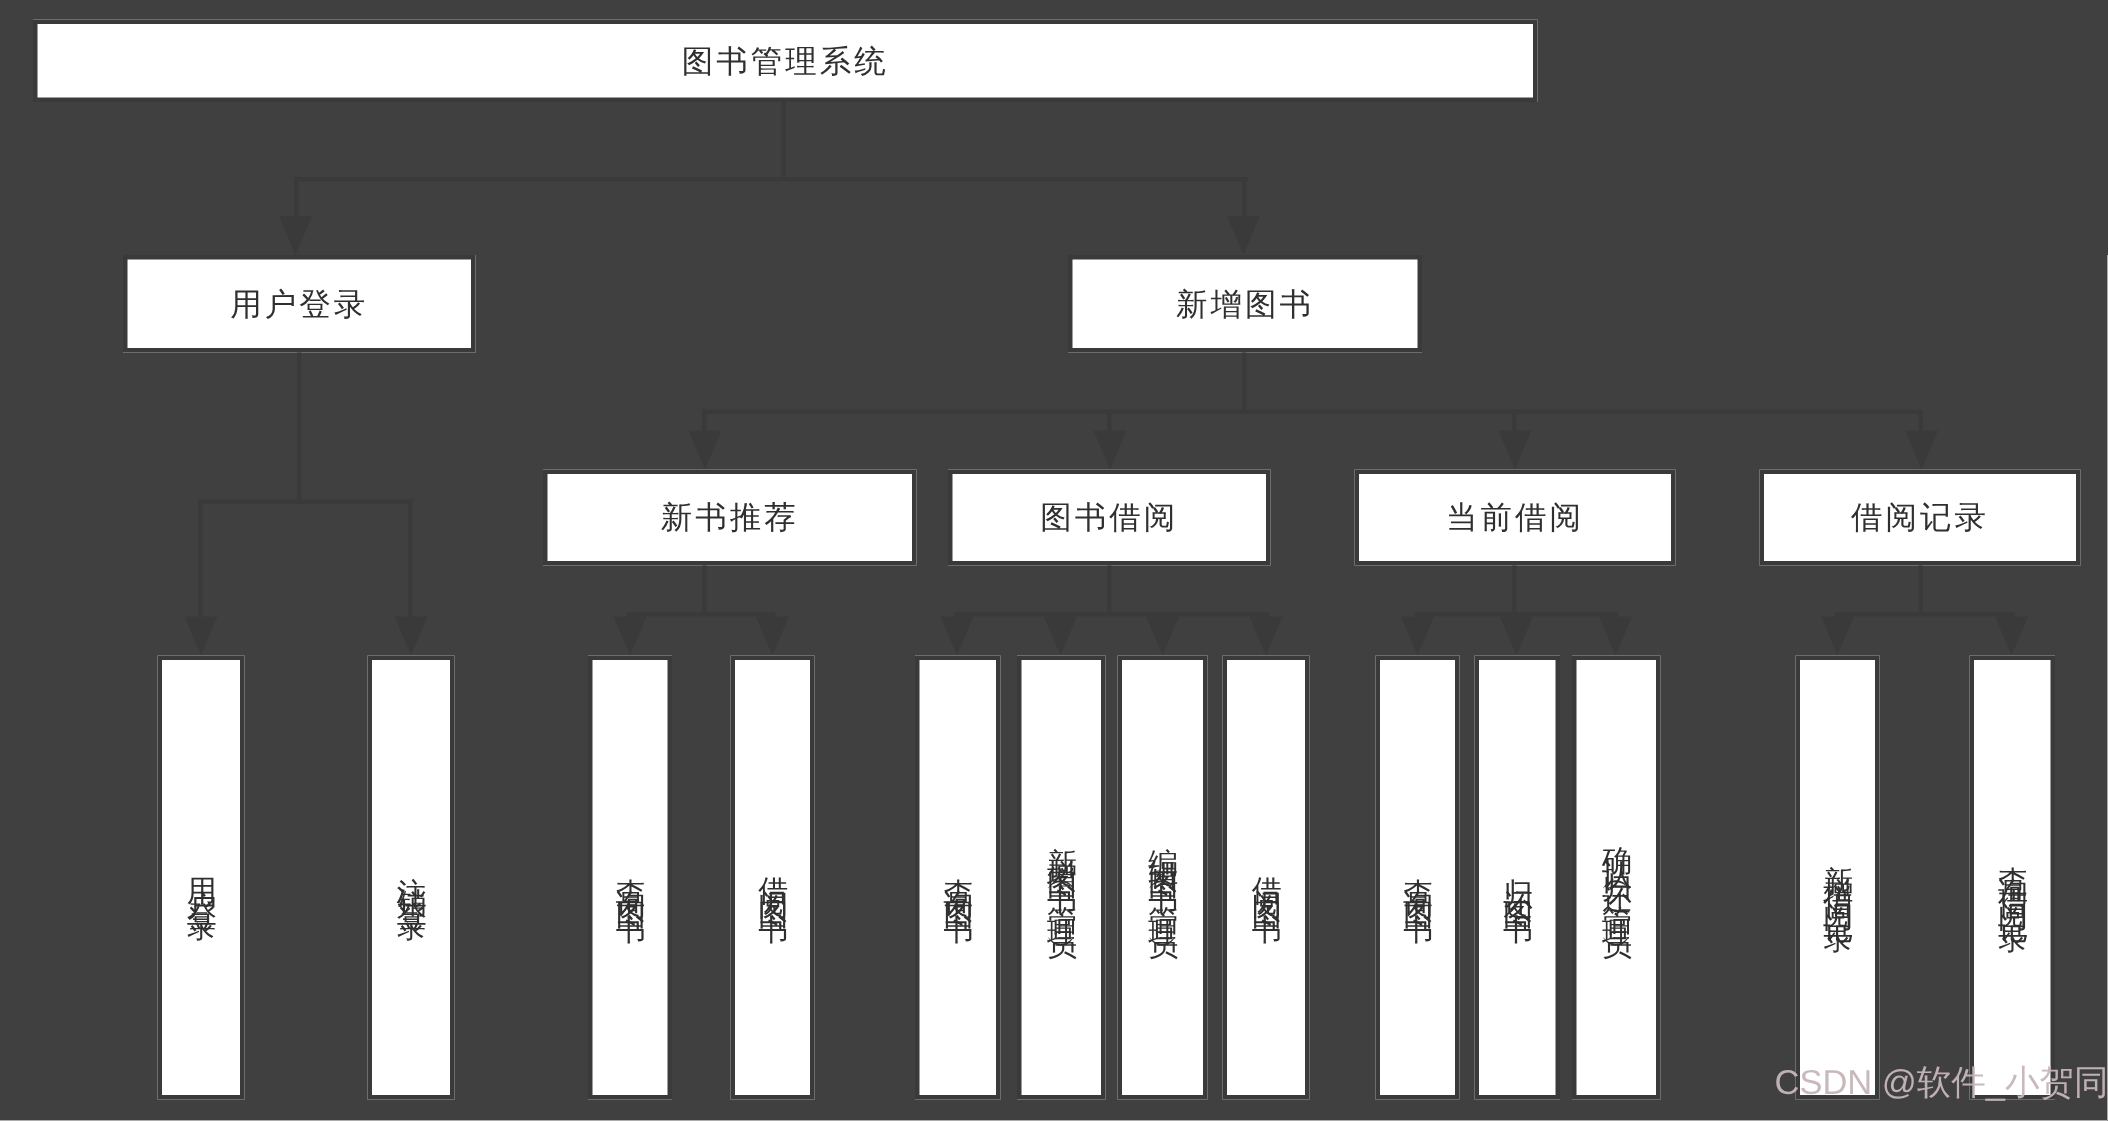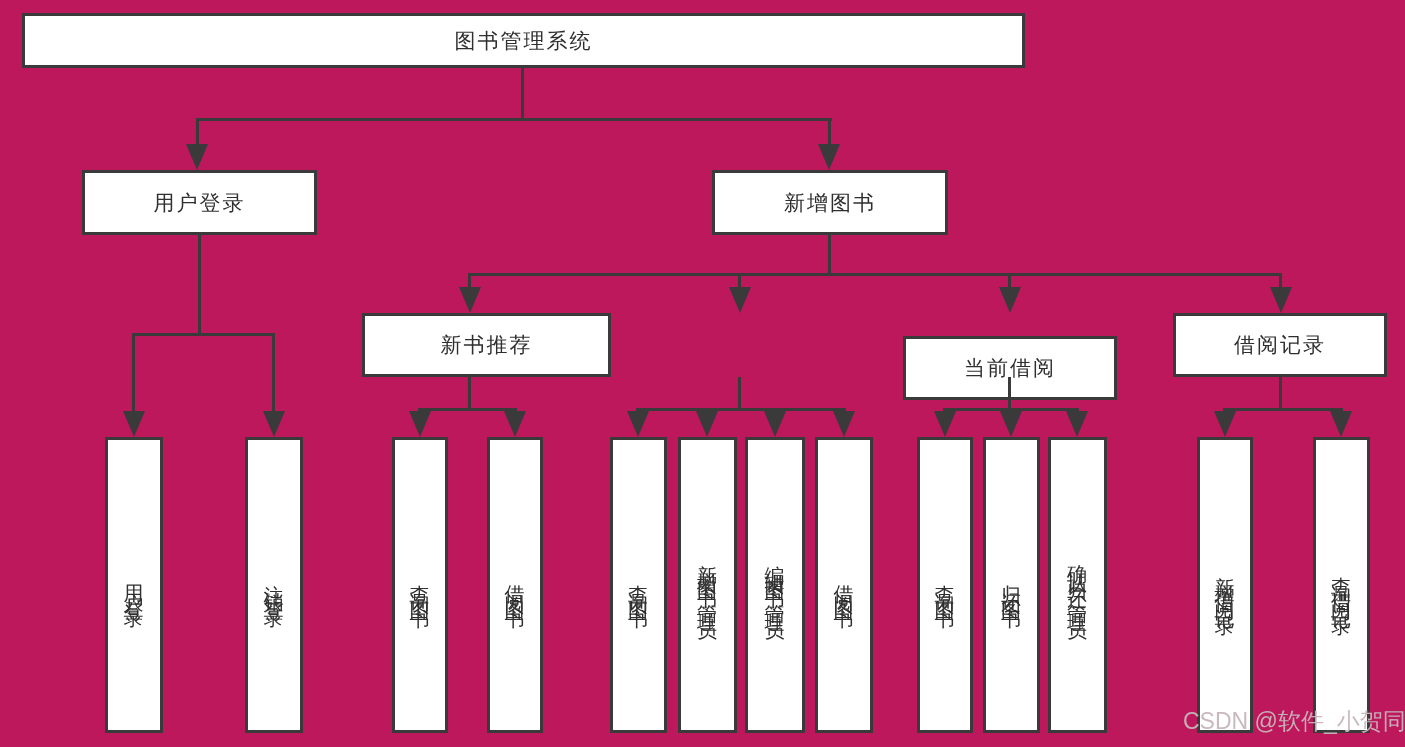--- a/index.html
+++ b/index.html
@@ -1,19 +1,19 @@
 <!DOCTYPE html>
 <html><head>
 <meta charset="utf-8">
 <style>
   html,body{margin:0;padding:0;background:#ffffff;}
   #canvas{
     position:relative;
     width:1405px;height:747px;
-    background:#be185d;
+    background:#404040;
     font-family:"Liberation Sans","DejaVu Sans",sans-serif;
     overflow:hidden;
   }
   .box{
     position:absolute;
     box-sizing:border-box;
     border:3px solid #3a3a3a;
     background:#ffffff;
     display:flex;
     align-items:center;
@@ -88,21 +88,24 @@
   <div class="vl" style="left:738px;top:273px;height:18px;"></div>
   <div class="arr" style="left:729px;top:287px;"></div>
   <div class="vl" style="left:1008px;top:273px;height:18px;"></div>
   <div class="arr" style="left:999px;top:287px;"></div>
   <div class="vl" style="left:1279px;top:273px;height:18px;"></div>
   <div class="arr" style="left:1270px;top:287px;"></div>
 
   <div class="box" style="left:362px;top:313px;width:249px;height:64px;">
     <span class="h-label">新书推荐</span>
   </div>
-  <div class="box" style="left:903px;top:313px;width:214px;height:64px;margin-top:23px;">
+  <div class="box" style="left:632px;top:313px;width:215px;height:64px;">
+    <span class="h-label">图书借阅</span>
+  </div>
+  <div class="box" style="left:903px;top:313px;width:214px;height:64px;">
     <span class="h-label">当前借阅</span>
   </div>
   <div class="box" style="left:1173px;top:313px;width:214px;height:64px;">
     <span class="h-label">借阅记录</span>
   </div>
 
   <div class="vl" style="left:468px;top:377px;height:31px;"></div>
   <div class="hl" style="left:418px;top:408px;width:99px;"></div>
   <div class="arr" style="left:409px;top:411px;"></div>
   <div class="arr" style="left:504px;top:411px;"></div>

